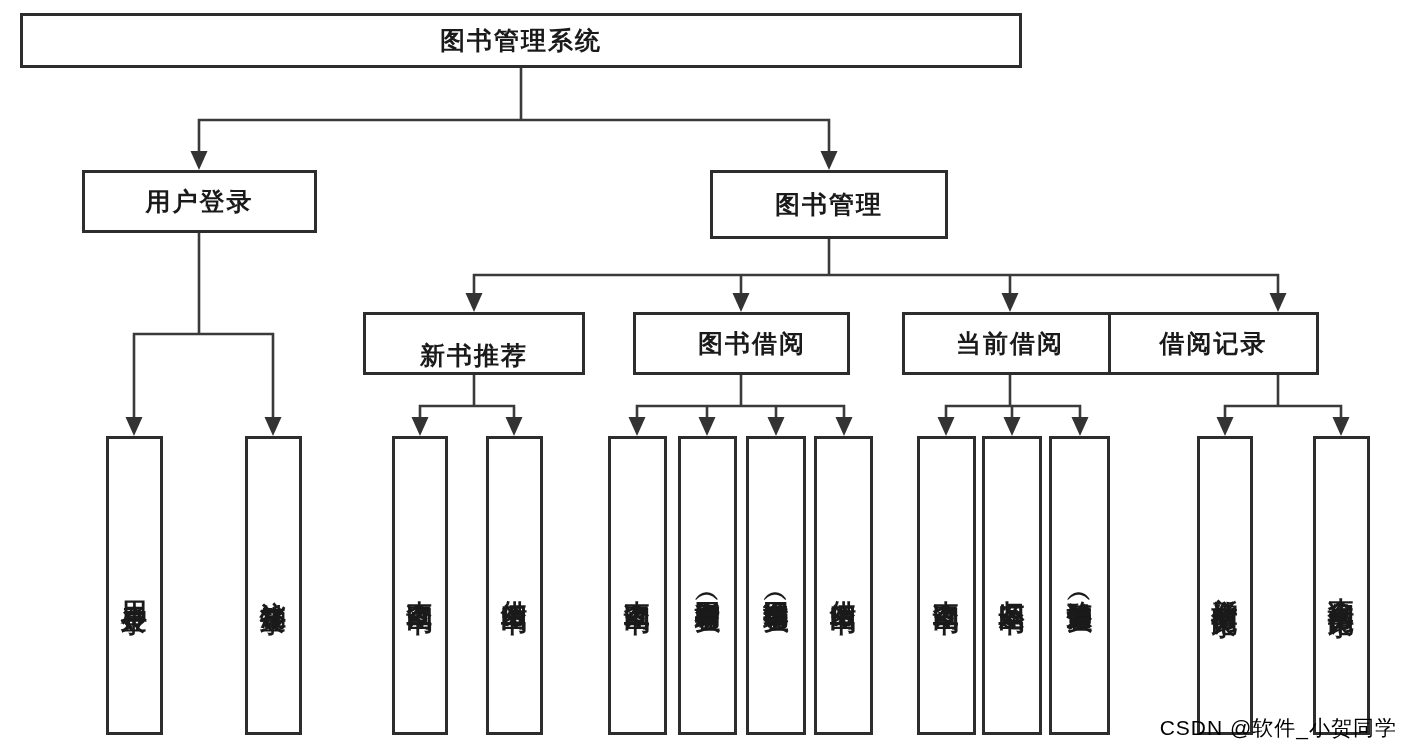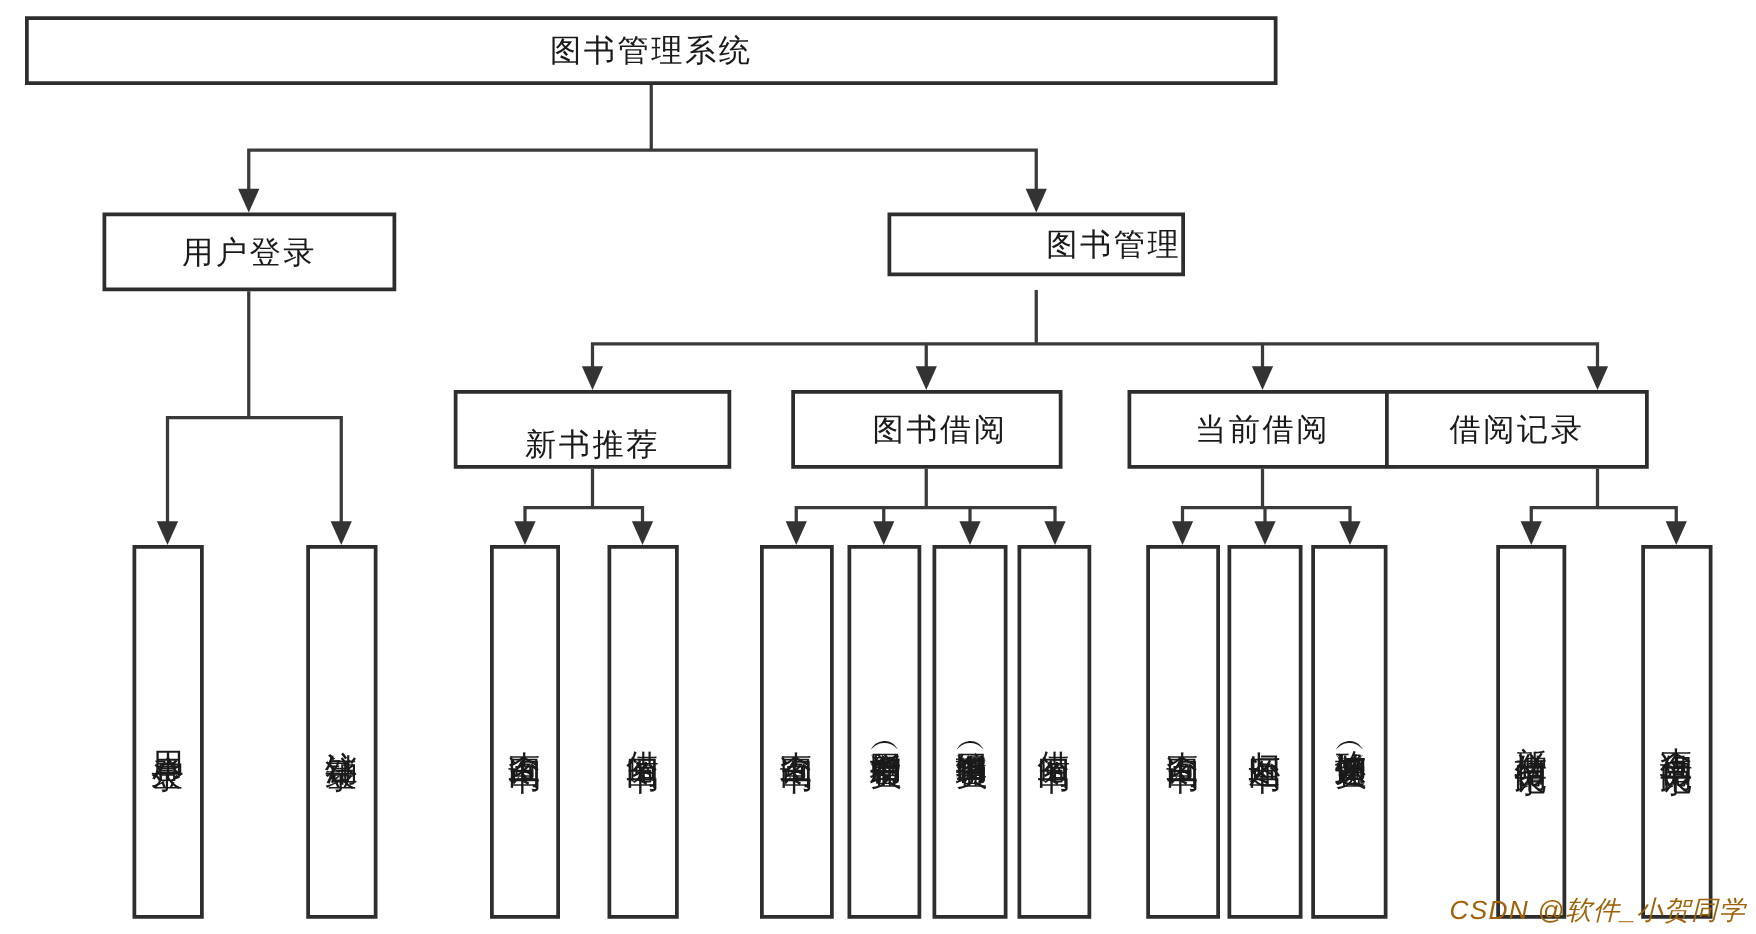--- a/index.html
+++ b/index.html
@@ -19,41 +19,41 @@
   .node {
     position: absolute;
     box-sizing: border-box;
     background: #ffffff;
     border: 3px solid #2d2d2d;
     display: flex;
     align-items: center;
     justify-content: center;
     color: #1a1a1a;
     z-index: 2;
+    font-weight: bold;
   }
   .node.h { font-size: 25px; letter-spacing: 2px; white-space: nowrap; }
   .node.v .vtext {
     writing-mode: vertical-rl;
     text-orientation: mixed;
     font-size: 26px;
     line-height: 1;
     letter-spacing: 3px;
     color: #1a1a1a;
   }
   .node.v.long .vtext { font-size: 25px; letter-spacing: 1px; }
   .watermark {
     position: absolute;
     right: 8px;
     bottom: 5px;
     z-index: 3;
     font-size: 21px;
     letter-spacing: 1px;
-    color: #a16207;
+    color: #000000;
     white-space: nowrap;
-    font-style: italic;
   }
 </style>
 </head>
 <body>
 
 <div class="canvas">
 
   <svg class="connectors" width="1405" height="747" viewBox="0 0 1405 747">
     <g fill="none" stroke="#3a3a3a" stroke-width="2.6">
 
@@ -109,21 +109,21 @@
     </g>
   </svg>
 
   <div class="node h" style="left:20px; top:13px; width:1002px; height:55px;">
     <span>图书管理系统</span>
   </div>
 
   <div class="node h" style="left:82px; top:170px; width:235px; height:63px;">
     <span>用户登录</span>
   </div>
-  <div class="node h" style="left:710px; top:170px; width:238px; height:51px;justify-content:flex-end;">
+  <div class="node h" style="left:710px; top:170px; width:238px; height:69px;">
     <span>图书管理</span>
   </div>
 
   <div class="node h" style="left:363px; top:312px; width:222px; height:63px;align-items:flex-end;">
     <span>新书推荐</span>
   </div>
   <div class="node h" style="left:633px; top:312px; width:217px; height:63px;padding-left:21px;">
     <span>图书借阅</span>
   </div>
   <div class="node h" style="left:902px; top:312px; width:216px; height:63px;">

